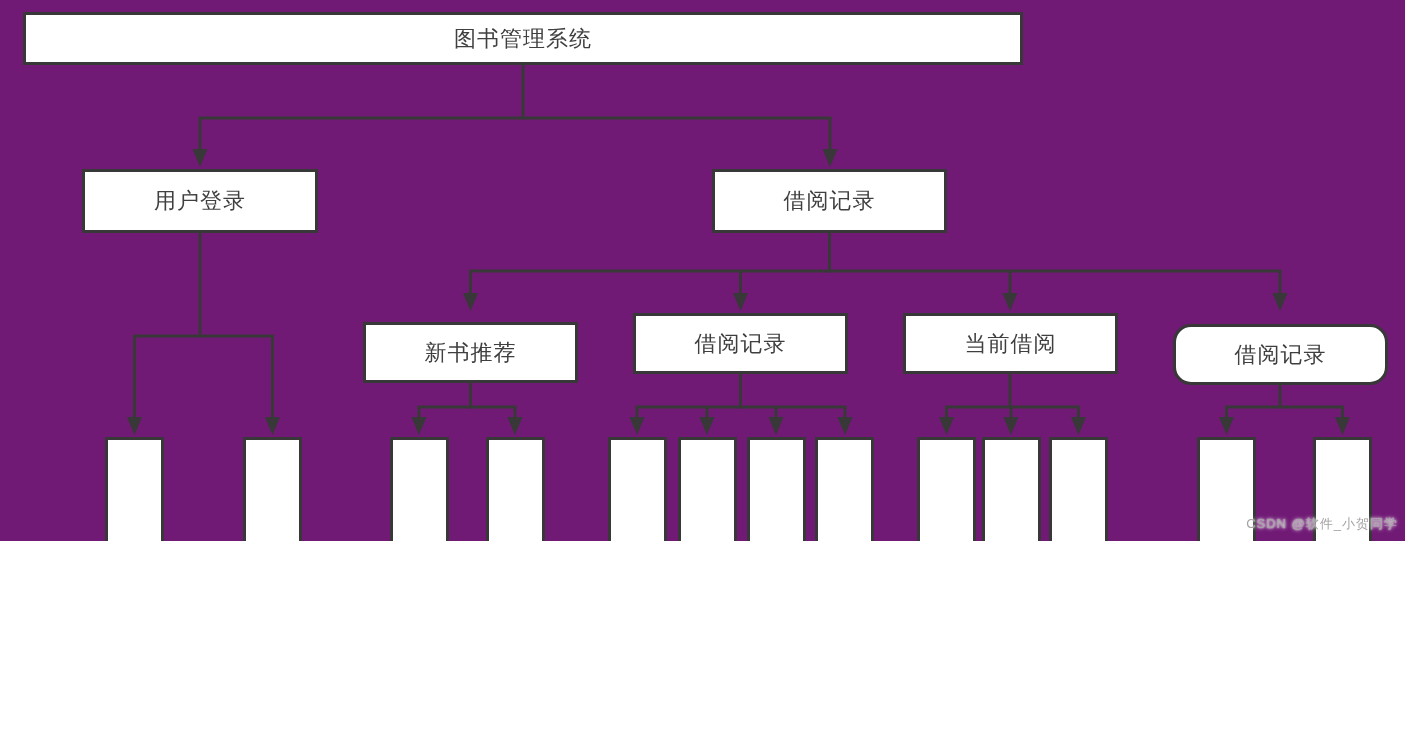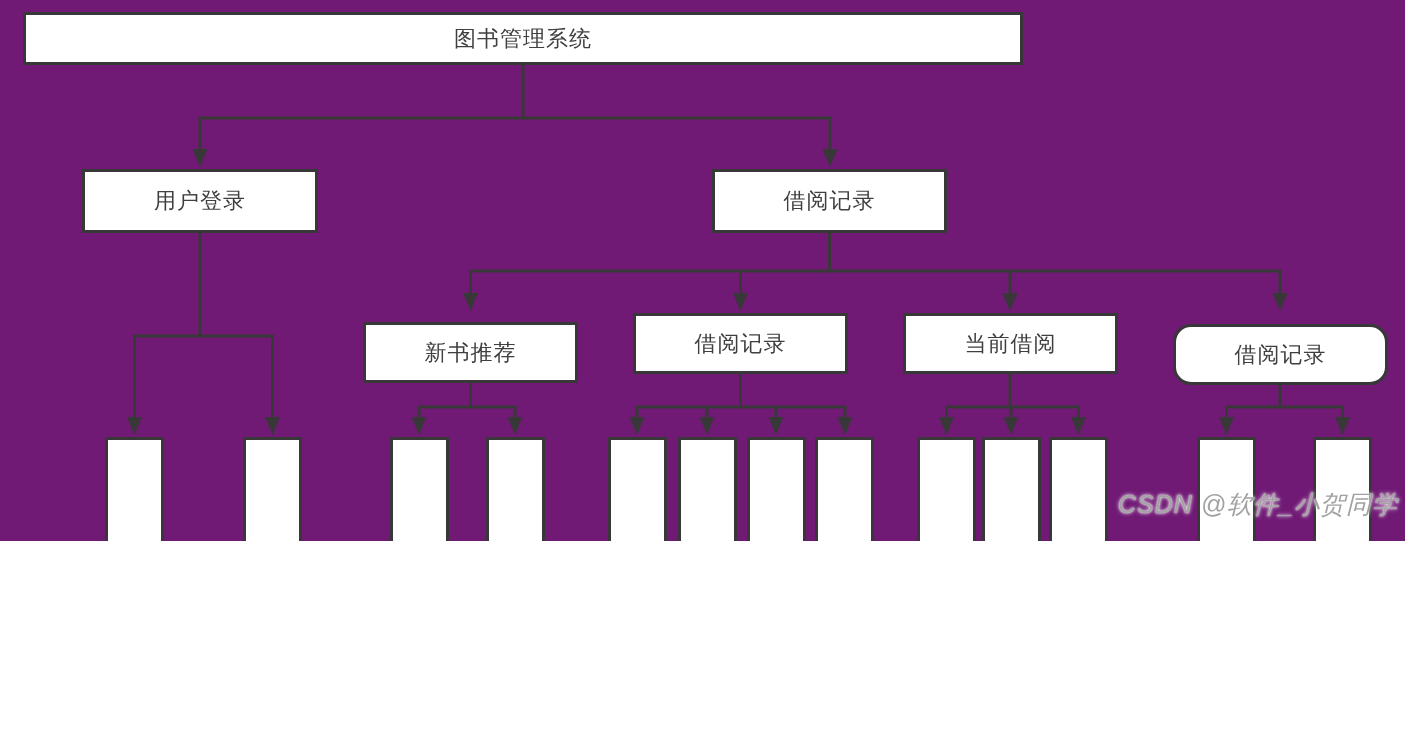--- a/index.html
+++ b/index.html
@@ -28,22 +28,22 @@
   .n-l3c{left:903px; top:313px;width:215px;height:61px;text-align:right;}
   .n-l3d{left:1173px;top:324px;width:215px;height:61px;border-radius:18px;}
   
   .leaf{top:437px;width:59px;height:301px;}
   .c0{left:105px;}  .c1{left:243px;}
   .c2{left:390px;}  .c3{left:486px;}
   .c4{left:608px;}  .c5{left:678px;}  .c6{left:747px;}  .c7{left:815px;}
   .c8{left:917px;}  .c9{left:982px;}  .c10{left:1049px;}
   .c11{left:1197px;}.c12{left:1313px;}
   .watermark{
-    position:absolute;right:7px;bottom:20px;font-size:25px;letter-spacing:1px;
-    color:#a2a2a2;text-shadow:0 0 2px #fff,0 0 4px #fff;white-space:nowrap;font-style:italic;
+    position:absolute;right:7px;bottom:8px;font-size:13px;letter-spacing:1px;
+    color:#a2a2a2;text-shadow:0 0 2px #fff,0 0 4px #fff;white-space:nowrap;
   }
 </style>
 </head>
 <body>
 
 <div class="canvas">
 
   <svg width="1405" height="747" viewBox="0 0 1405 747">
     <defs>
       <path id="ah" d="M-7.5 -18 L7.5 -18 L0 0 Z"></path>

